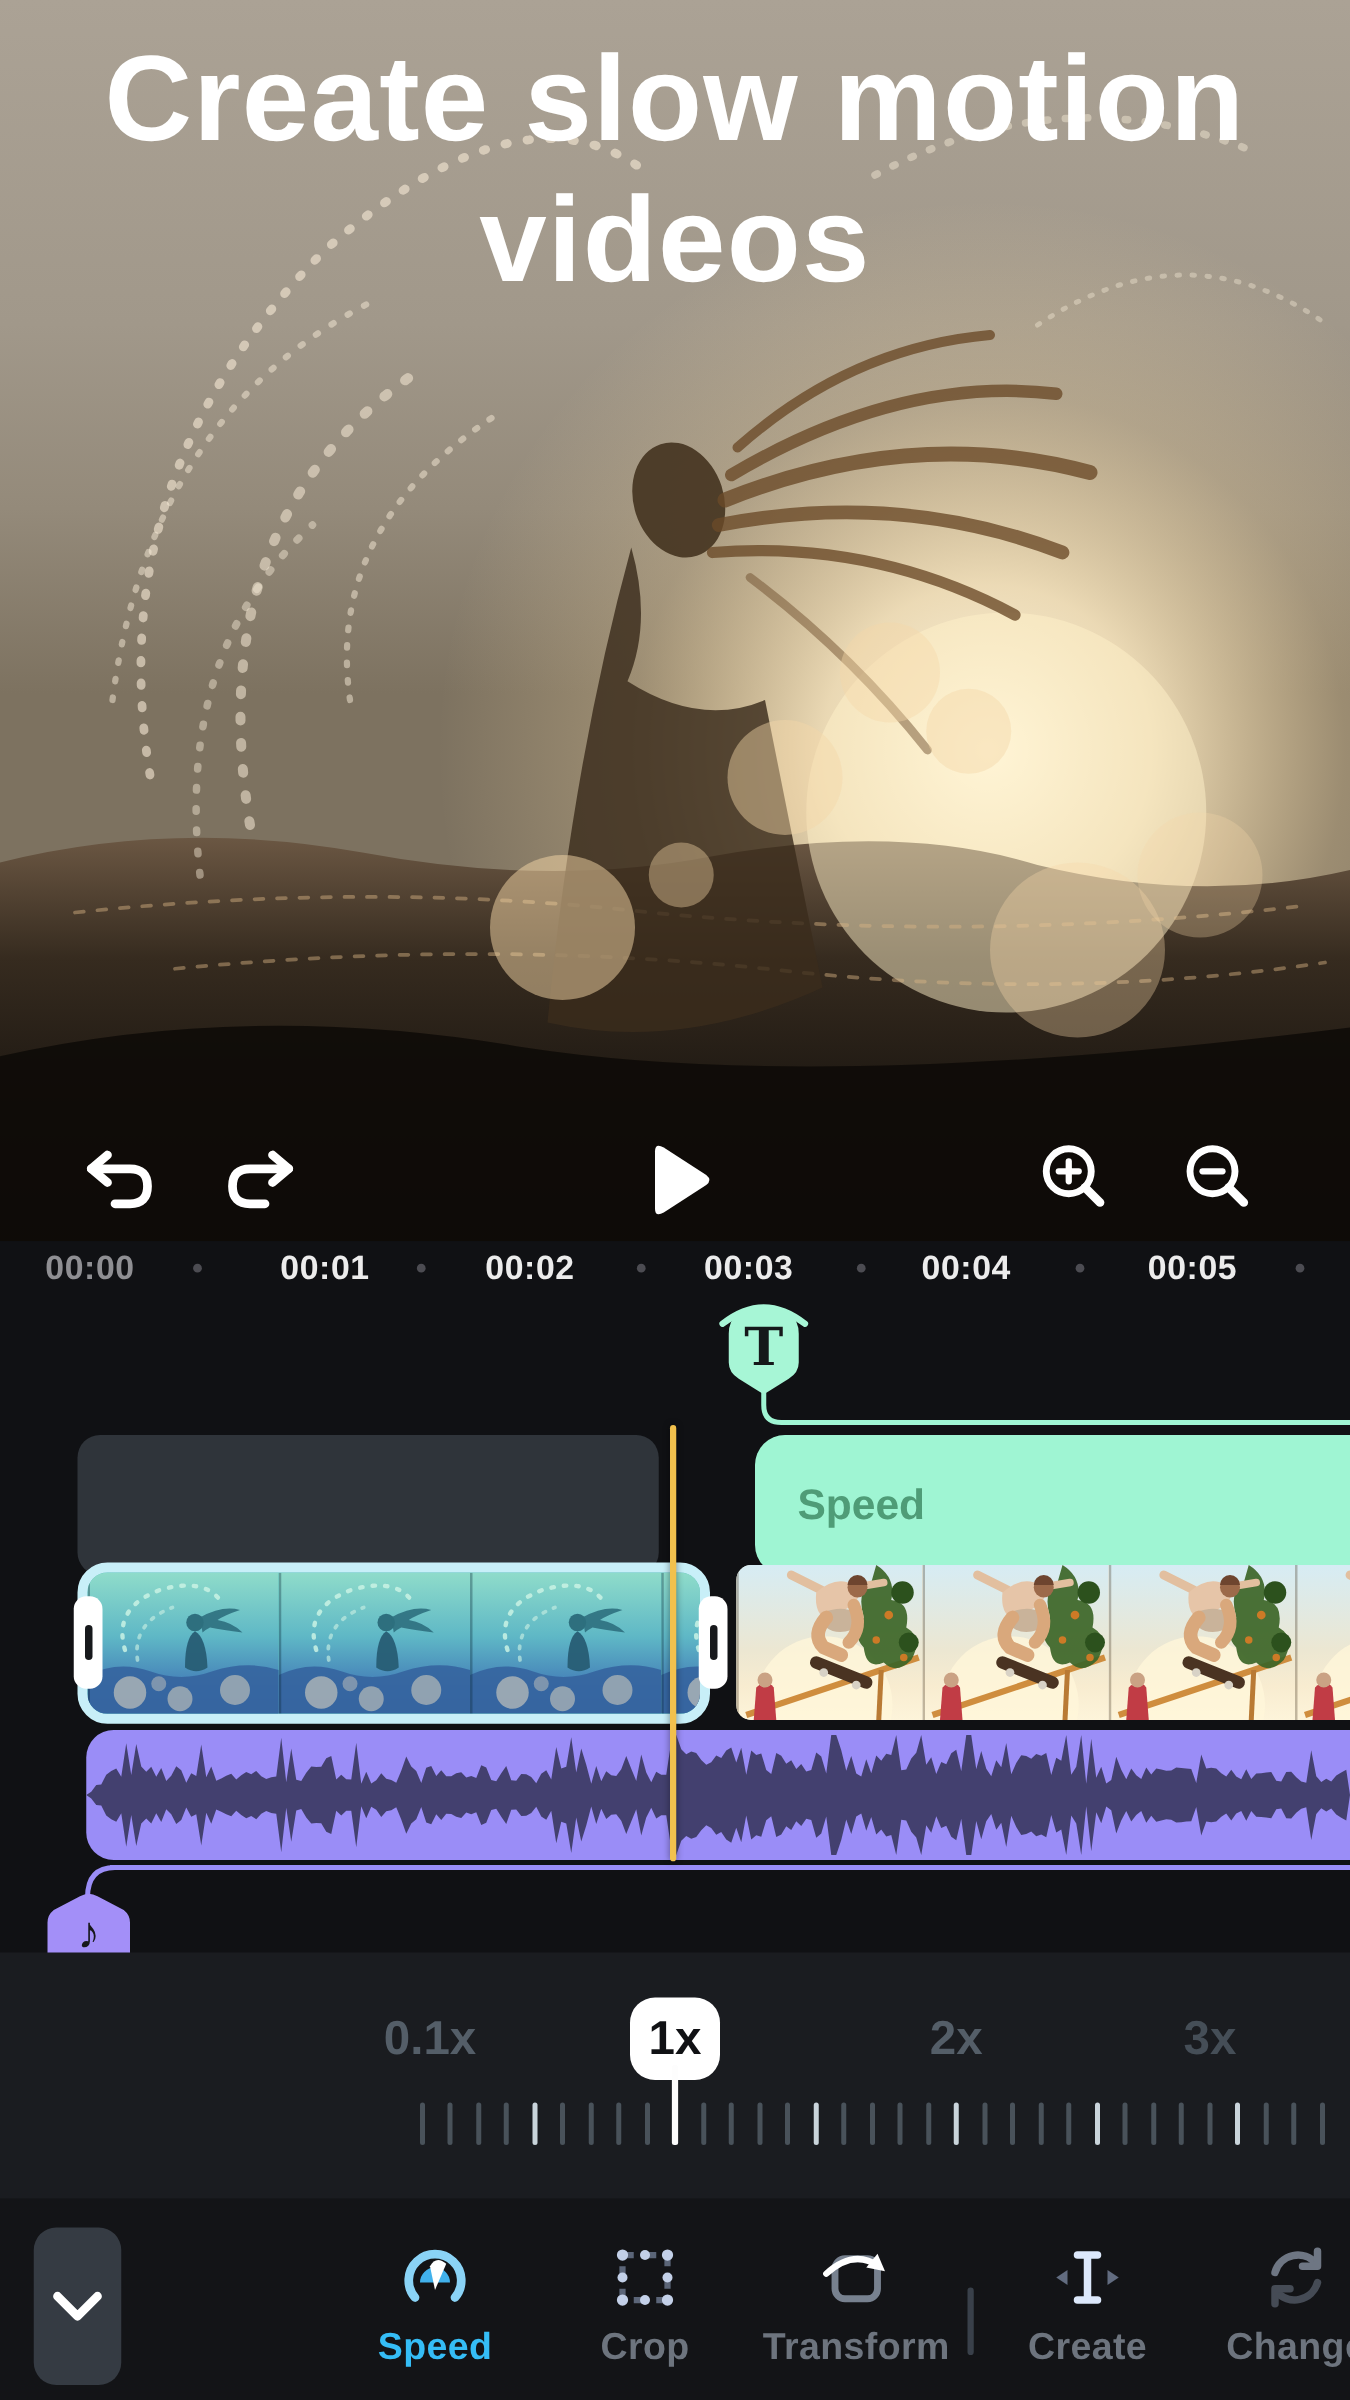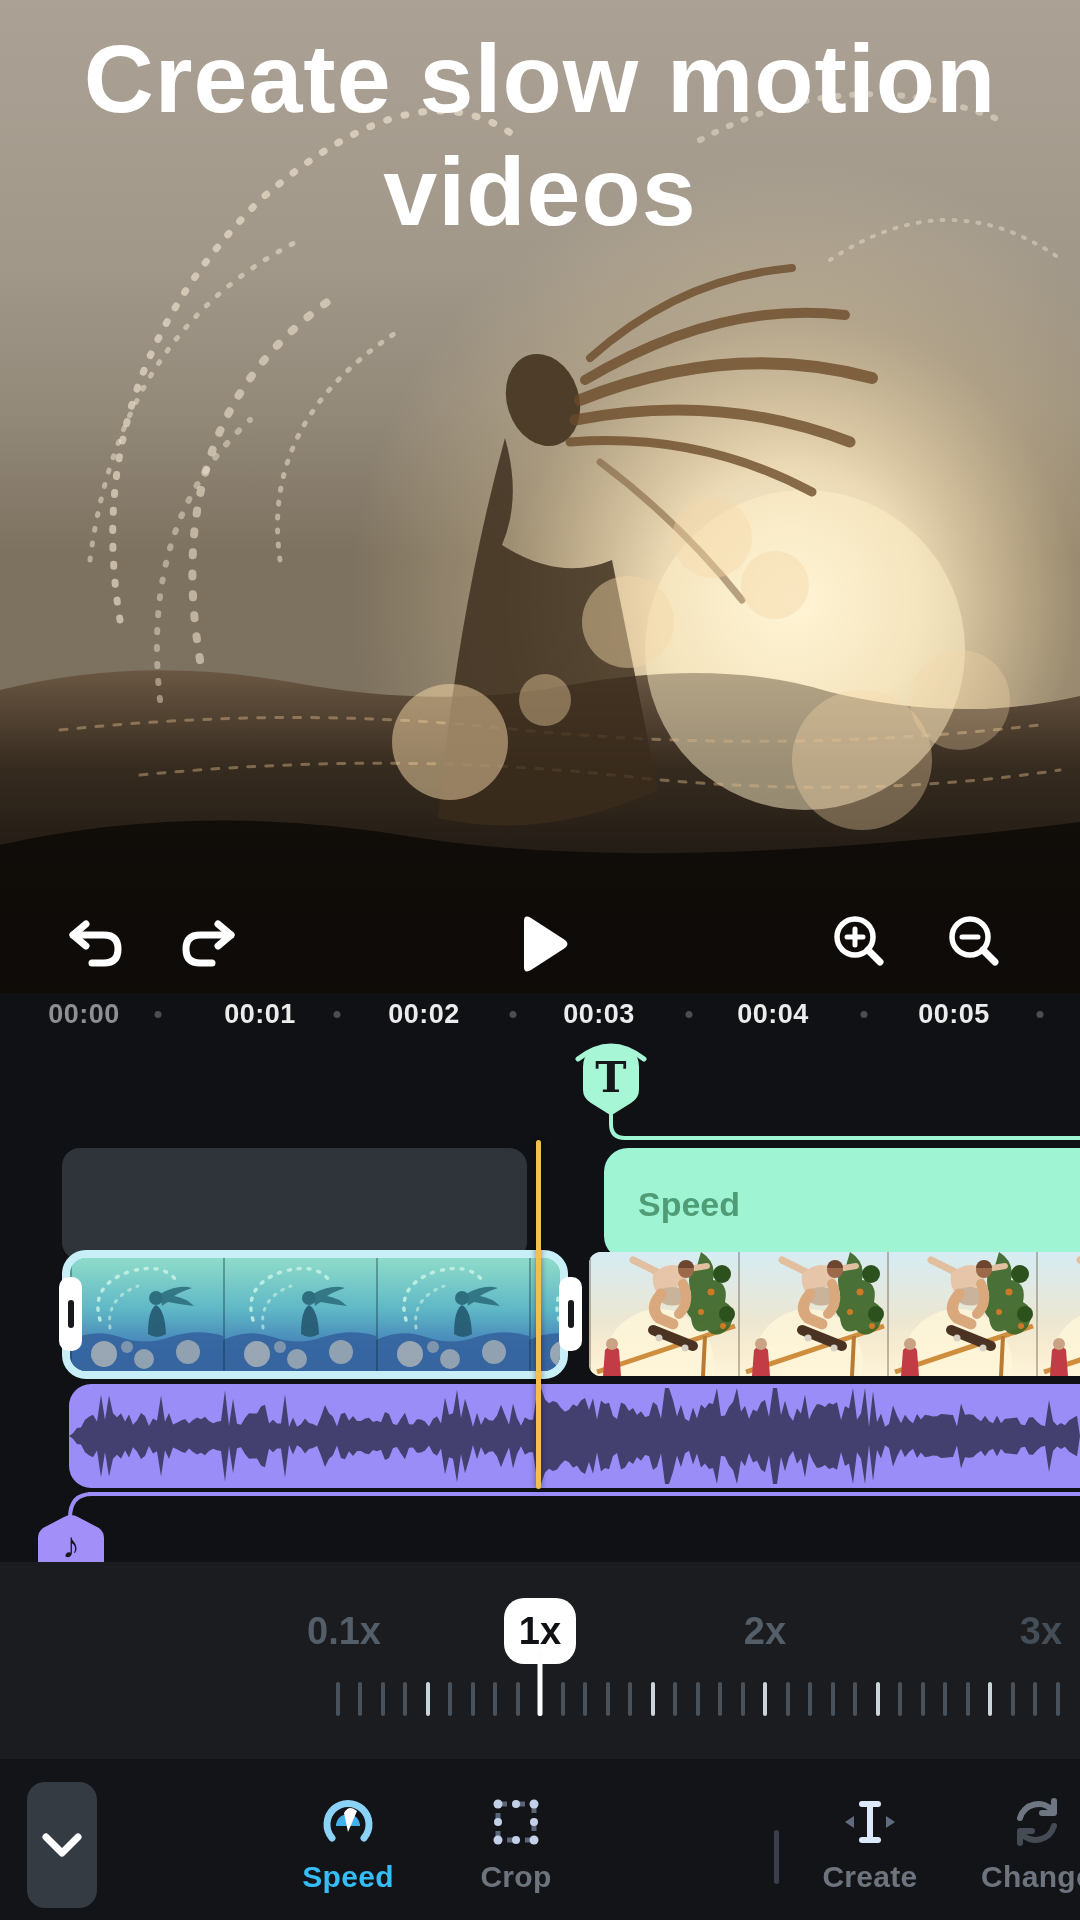--- a/index.html
+++ b/index.html
@@ -171,21 +171,21 @@
       <svg width="62" height="62" viewBox="0 0 62 62">
         <circle cx="27" cy="27" r="18" stroke="#fff" stroke-width="5.5" fill="none"></circle>
         <path d="M40 40 L52 52" stroke="#fff" stroke-width="7" stroke-linecap="round"></path>
         <path d="M19 27 H35" stroke="#fff" stroke-width="5" stroke-linecap="round"></path>
       </svg>
     </button>
   </section>
 
   <section class="timeline">
     <div>
-      <span class="tlab dim" style="left:84px">00:00</span>
+      <span class="tlab dim" style="left:72px">00:00</span>
       <span class="tlab" style="left:260px">00:01</span>
       <span class="tlab" style="left:424px">00:02</span>
       <span class="tlab" style="left:599px">00:03</span>
       <span class="tlab" style="left:773px">00:04</span>
       <span class="tlab" style="left:954px">00:05</span>
       <i class="tdot" style="left:158px"></i>
         <i class="tdot" style="left:337px"></i>
         <i class="tdot" style="left:513px"></i>
       <i class="tdot" style="left:689px"></i>
         <i class="tdot" style="left:864px"></i>
@@ -301,21 +301,21 @@
       <text x="37" y="44" text-anchor="middle" font-size="36" fill="#17181b">♪</text>
     </svg>
 
     <div class="playhead"></div>
   </section>
 
   <section class="speed-panel">
     <span class="sopt" style="left:344px">0.1x</span>
     <span class="pill">1x</span>
     <span class="sopt" style="left:765px">2x</span>
-    <span class="sopt far" style="left:1041px">3x</span>
+    <span class="sopt far" style="left:968px">3x</span>
     <div class="ticks" id="ticks">
         <div class="tick" style="left: 337.5px;"></div>
         <div class="tick" style="left: 360px;"></div>
         <div class="tick" style="left: 382.5px;"></div>
         <div class="tick" style="left: 405px;"></div>
         <div class="tick bright" style="left: 427.5px;"></div>
         <div class="tick" style="left: 450px;"></div>
         <div class="tick" style="left: 472.5px;"></div>
         <div class="tick" style="left: 495px;"></div>
         <div class="tick" style="left: 517.5px;"></div>
@@ -373,20 +373,28 @@
             <circle cx="48" cy="48" r="4.5"></circle>
           <circle cx="30" cy="12" r="4"></circle>
             <circle cx="30" cy="48" r="4"></circle>
             <circle cx="12" cy="30" r="4"></circle>
             <circle cx="48" cy="30" r="4"></circle>
         </g>
       </svg>
       <span class="lbl">Crop</span>
     </div>
 
+    <div class="titem" style="left:685px">
+      <svg width="60" height="60" viewBox="0 0 60 60">
+        <rect x="13" y="15" width="34" height="32" rx="8" stroke="#77818f" stroke-width="5.5" fill="none"></rect>
+        <path d="M6 27 Q28 7 48 21" stroke="#fff" stroke-width="5" fill="none" stroke-linecap="round"></path>
+        <path d="M53 25 L38 22 L47 11 Z" fill="#fff"></path>
+      </svg>
+      <span class="lbl">Transform</span>
+    </div>
 
     <div class="tdivider"></div>
 
     <div class="titem" style="left:870px">
       <svg width="60" height="60" viewBox="0 0 60 60">
         <g fill="#dce8fb">
           <rect x="19" y="9" width="22" height="6" rx="3"></rect>
             <rect x="19" y="45" width="22" height="6" rx="3"></rect>
           <rect x="27" y="11" width="6" height="38"></rect>
         </g>

